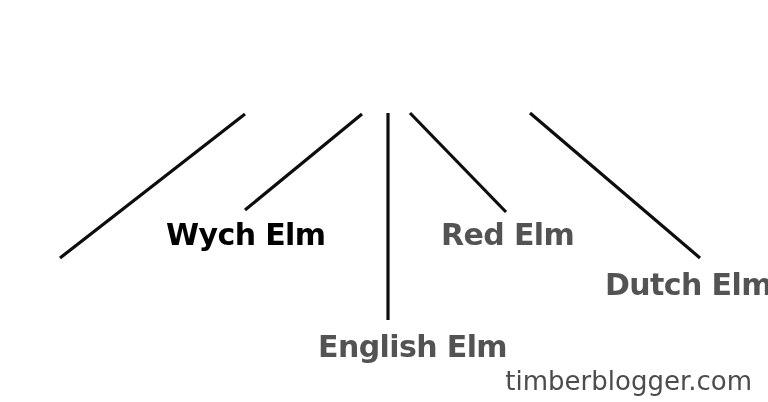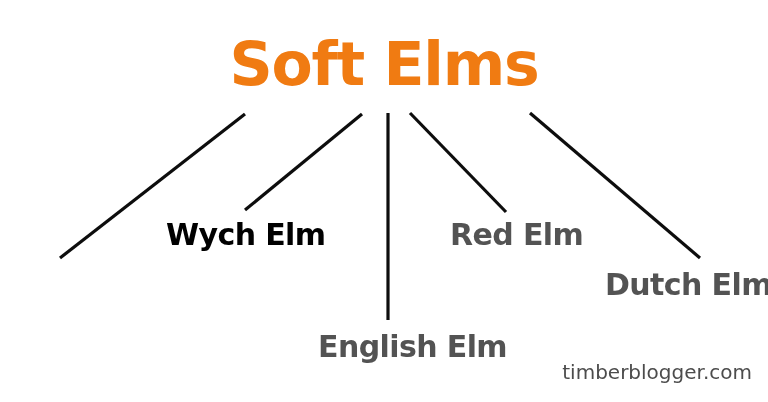--- a/index.html
+++ b/index.html
@@ -67,49 +67,48 @@
   .leaf-american  { left: 15px;  top: 268px; }
   .leaf-wych      { left: 166px; top: 219px; }
   .leaf-english   { left: 318px; top: 331px; }
   .leaf-red       { left: 441px; top: 219px; }
   .leaf-dutch     { left: 605px; top: 269px; }
 
   
   #watermark {
     position: absolute;
     right: 16px;
-    bottom: 19px;
+    bottom: 10px;
     font-family: "DejaVu Sans", sans-serif;
     font-weight: normal;
-    font-size: 20px;
+    font-size: 26px;
     line-height: 22px;
     color: #4c4c4c;
     white-space: nowrap;
     text-align: center;
   }
 </style>
 </head>
 <body>
 
 <div id="canvas" style="background: rgb(255, 255, 255);">
 
   <svg id="connector-layer" viewBox="0 0 768 402" width="768" height="402" xmlns="http://www.w3.org/2000/svg">
     <line x1="245" y1="114" x2="60" y2="258" stroke="#0d0d0d"></line>
     <line x1="362" y1="114" x2="245" y2="210" stroke="#0d0d0d"></line>
     <line x1="388" y1="113" x2="388" y2="320" stroke="#0d0d0d"></line>
     <line x1="410" y1="113" x2="506" y2="212" stroke="#0d0d0d"></line>
     <line x1="530" y1="113" x2="700" y2="258" stroke="#0d0d0d"></line>
   </svg>
 
-  <div id="root-title" style="color: rgb(240, 123, 18);">Soft Elms</div>
 
 
   <div class="leaf-label leaf-wych" style="color: #000000;">Wych Elm</div>
 
   <div class="leaf-label leaf-english" style="color: rgb(83, 83, 83);">English Elm</div>
 
-  <div class="leaf-label leaf-red" style="color: rgb(83, 83, 83); margin-left: 9px;">Red Elm</div>
+  <div class="leaf-label leaf-red" style="color: rgb(83, 83, 83);">Red Elm</div>
 
   <div class="leaf-label leaf-dutch" style="color: rgb(83, 83, 83);">Dutch Elm</div>
 
   <div id="watermark">timberblogger.com</div>
 
 </div>
 
 </body></html>

